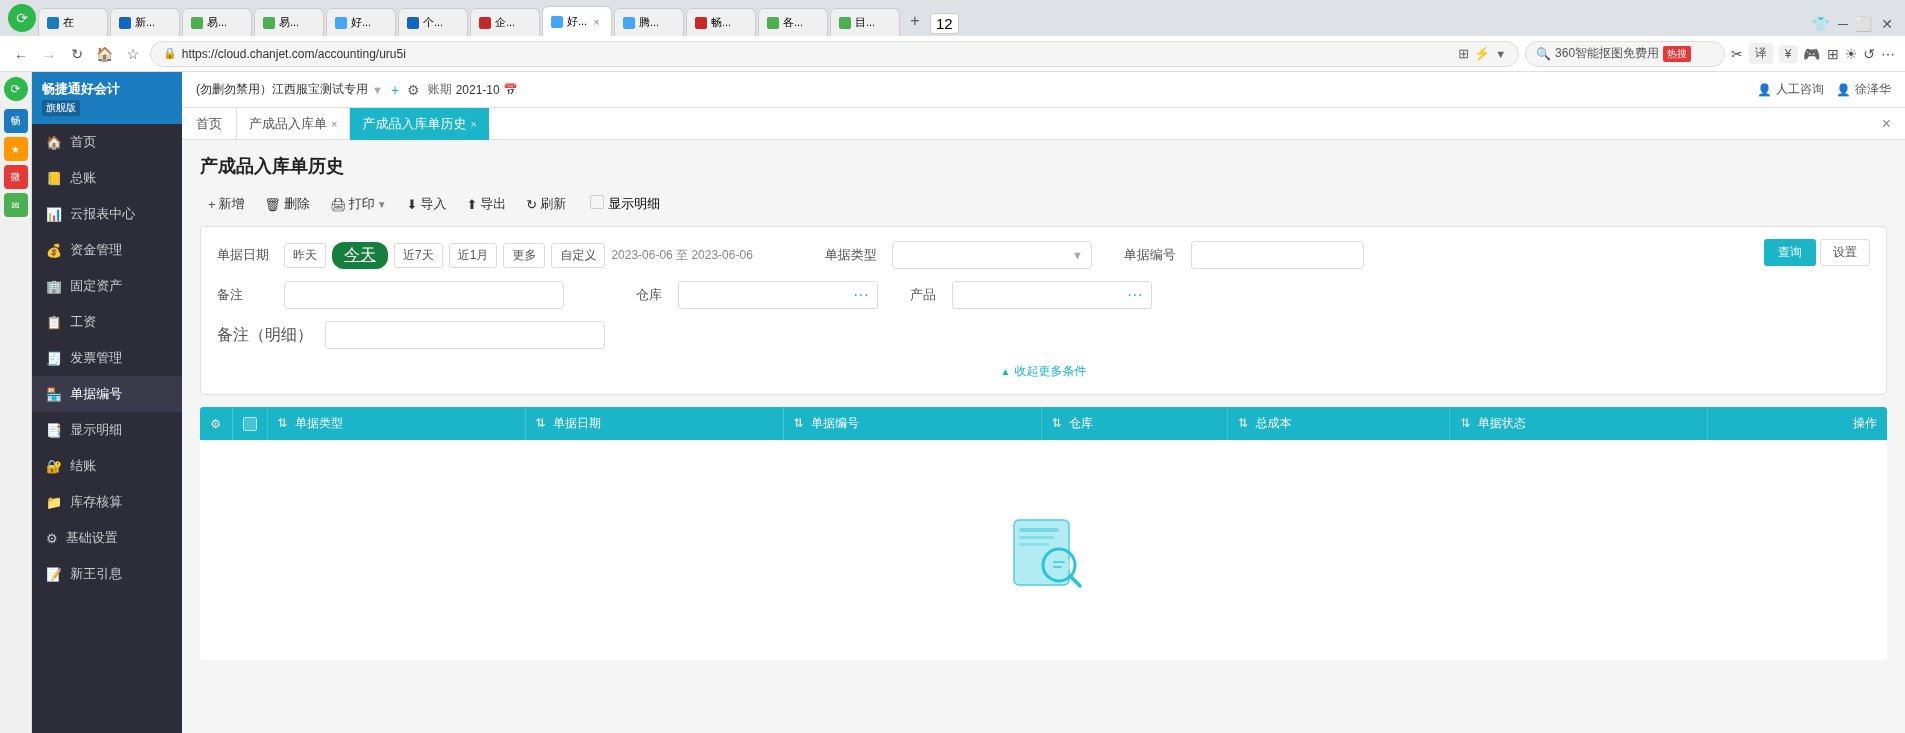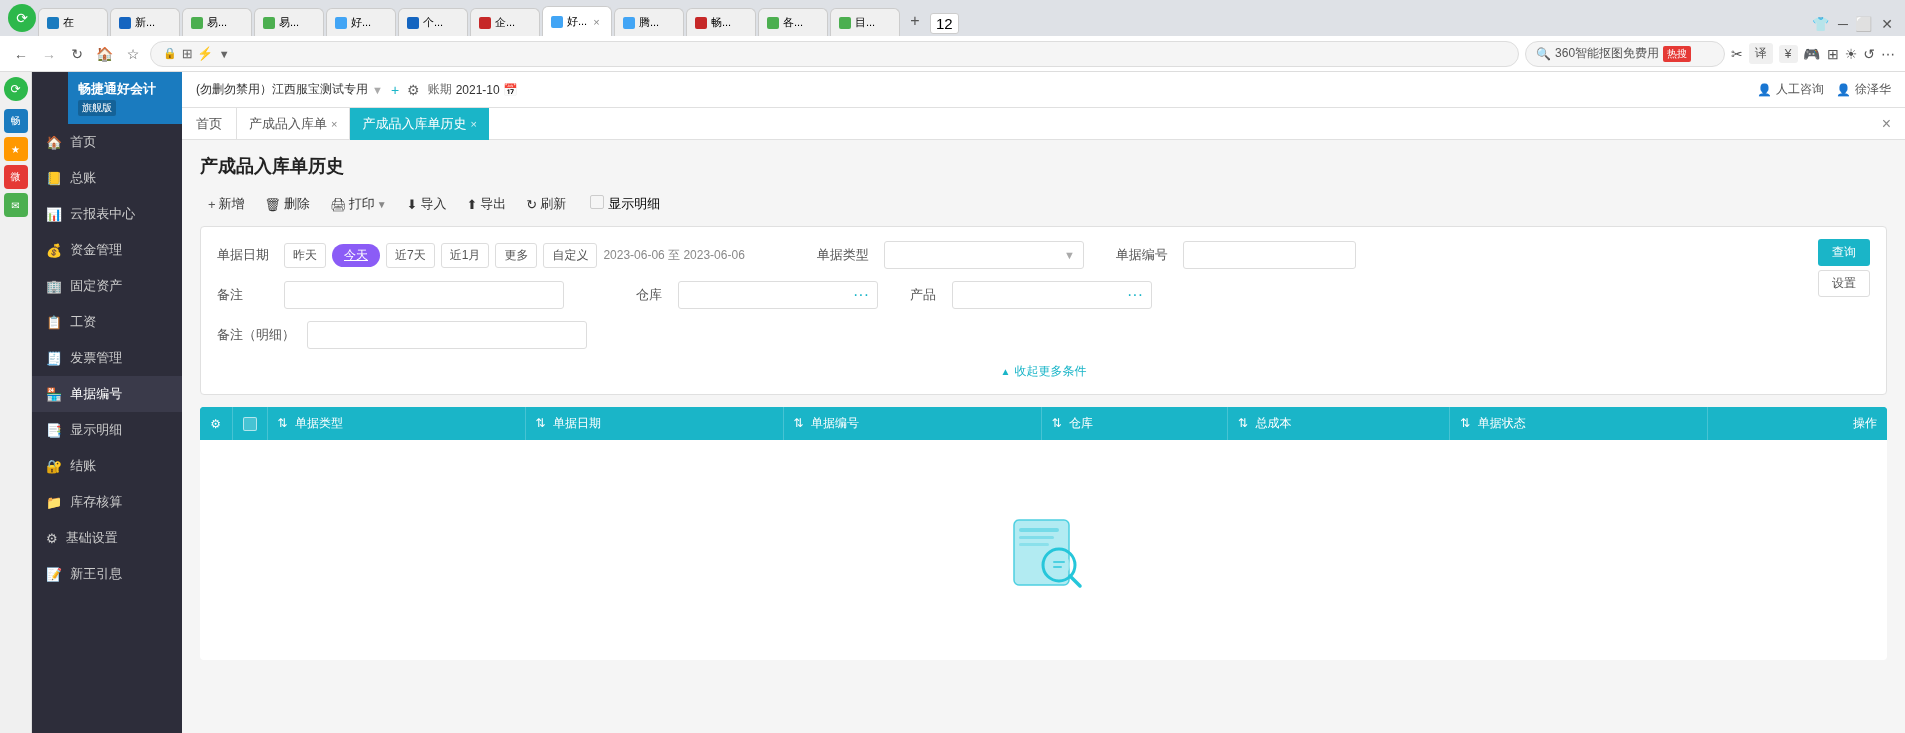--- a/index.html
+++ b/index.html
@@ -90,20 +90,21 @@
 
   <div style="background:#fff;display:flex;align-items:center;height:36px;padding:0 10px;gap:6px;border-bottom:1px solid #ddd;">
     <span style="width:22px;height:22px;display:flex;align-items:center;justify-content:center;cursor:pointer;color:#555;font-size:14px;border-radius:50%;">←</span>
     <span style="width:22px;height:22px;display:flex;align-items:center;justify-content:center;cursor:pointer;color:#aaa;font-size:14px;border-radius:50%;">→</span>
     <span style="width:22px;height:22px;display:flex;align-items:center;justify-content:center;cursor:pointer;color:#555;font-size:14px;border-radius:50%;">↻</span>
     <span style="width:22px;height:22px;display:flex;align-items:center;justify-content:center;cursor:pointer;color:#555;font-size:14px;border-radius:50%;">🏠</span>
     <span style="width:22px;height:22px;display:flex;align-items:center;justify-content:center;cursor:pointer;color:#555;font-size:14px;">☆</span>
 
     <div style="flex:1;height:26px;background:#f5f5f5;border:1px solid #ddd;border-radius:13px;display:flex;align-items:center;padding:0 12px;gap:5px;">
       <span style="color:#4caf50;font-size:11px;">🔒</span>
+      <span style="font-size:12px;color:#333;flex:1;">https://cloud.chanjet.com/accounting/uru5i</span>
       <span style="cursor:pointer;font-size:13px;color:#666;">⊞</span>
       <span style="cursor:pointer;font-size:13px;color:#666;">⚡</span>
       <span style="cursor:pointer;font-size:11px;color:#666;">▼</span>
     </div>
 
     <div style="display:flex;align-items:center;gap:4px;font-size:12px;color:#333;background:#f5f5f5;border:1px solid #ddd;border-radius:13px;padding:0 10px;height:26px;min-width:200px;">
       <span style="color:#888;">🔍</span>
       <span style="font-size:12px;color:#555;">360智能抠图免费用</span>
       <span style="background:#e53935;color:#fff;font-size:10px;padding:1px 4px;border-radius:2px;">热搜</span>
     </div>
@@ -132,21 +133,21 @@
       </div>
       <div style="width:24px;height:24px;background:#e53935;border-radius:4px;display:flex;align-items:center;justify-content:center;cursor:pointer;">
         <span style="color:#fff;font-size:10px;">微</span>
       </div>
       <div style="width:24px;height:24px;background:#4caf50;border-radius:4px;display:flex;align-items:center;justify-content:center;cursor:pointer;">
         <span style="color:#fff;font-size:10px;">✉</span>
       </div>
     </div>
 
     <div style="width:150px;background:#2d2d3a;color:#ccc;display:flex;flex-direction:column;flex-shrink:0;">
-      <div style="background:#1a7bbf;padding:8px 10px;color:#fff;margin-left:36px;">
+      <div style="background:#1a7bbf;padding:8px 10px;color:#fff;">
         <div style="font-size:13px;font-weight:bold;">畅捷通好会计</div>
         <div style="font-size:10px;background:rgba(0,0,0,0.2);padding:1px 4px;border-radius:2px;display:inline-block;margin-top:2px;">旗舰版</div>
       </div>
 
       <div style="display:flex;align-items:center;gap:8px;padding:9px 14px;color:#ccc;cursor:pointer;font-size:13px;">
         <span style="font-size:13px;">🏠</span>
         <span>首页</span>
       </div>
       <div style="display:flex;align-items:center;gap:8px;padding:9px 14px;color:#ccc;cursor:pointer;font-size:13px;">
         <span style="font-size:13px;">📒</span>
@@ -271,30 +272,30 @@
             <span>刷新</span>
           </div>
           <div style="display:flex;gap:4px;cursor:pointer;padding:3px 8px;margin-left:4px;">
             <span style="width:14px;height:14px;border:1px solid #ccc;border-radius:2px;display:inline-block;"></span>
             <span>显示明细</span>
           </div>
         </div>
 
         <div style="background:#fff;border:1px solid #e0e0e0;border-radius:4px;padding:14px 16px;margin-bottom:12px;position:relative;">
 
-          <div style="position:absolute;right:16px;top:12px;display:flex;flex-direction:column;gap:4px;">
+          <div style="position:absolute;right:16px;top:12px;display:flex;flex-direction:row;gap:4px;">
             <button style="background:#1ab5c8;color:#fff;border:none;padding:5px 14px;border-radius:3px;font-size:12px;cursor:pointer;">查询</button>
             <button style="background:#fff;color:#555;border:1px solid #ddd;padding:4px 12px;border-radius:3px;font-size:12px;cursor:pointer;">设置</button>
           </div>
 
           <div style="display:flex;align-items:center;gap:12px;margin-bottom:12px;">
             <span style="color:#555;font-size:13px;min-width:55px;">单据日期</span>
             <div style="display:flex;align-items:center;gap:6px;flex-wrap:wrap;">
               <button style="padding:3px 8px;border:1px solid #ddd;border-radius:3px;cursor:pointer;font-size:12px;color:#555;background:#fff;">昨天</button>
-              <button style="padding:3px 12px;border:none;border-radius:12px;cursor:pointer;font-size:12px;color:#fff;background:#8b5cf6;text-decoration:underline;">今天</button>
+              <button style="padding:3px 12px;border:none;border-radius:12px;cursor:pointer;font-size:16px;color:#fff;background:#15803d;text-decoration:underline;">今天</button>
               <button style="padding:3px 8px;border:1px solid #ddd;border-radius:3px;cursor:pointer;font-size:12px;color:#555;background:#fff;">近7天</button>
               <button style="padding:3px 8px;border:1px solid #ddd;border-radius:3px;cursor:pointer;font-size:12px;color:#555;background:#fff;">近1月</button>
               <button style="padding:3px 8px;border:1px solid #ddd;border-radius:3px;cursor:pointer;font-size:12px;color:#555;background:#fff;">更多</button>
               <button style="padding:3px 8px;border:1px solid #ddd;border-radius:3px;cursor:pointer;font-size:12px;color:#555;background:#fff;">自定义</button>
               <span style="font-size:12px;color:#888;">2023-06-06 至 2023-06-06</span>
             </div>
 
             <span style="color:#555;font-size:13px;min-width:55px;margin-left:60px;">单据类型</span>
             <div style="height:28px;border:1px solid #ddd;border-radius:3px;padding:0 8px;font-size:12px;min-width:200px;background:#fff;display:flex;align-items:center;cursor:pointer;">
               <span style="flex:1;color:#ccc;"></span>
@@ -316,21 +317,21 @@
             </div>
 
             <span style="color:#555;font-size:13px;min-width:30px;margin-left:20px;">产品</span>
             <div style="height:28px;border:1px solid #ddd;border-radius:3px;padding:0 8px;font-size:12px;min-width:200px;background:#fff;display:flex;align-items:center;cursor:pointer;">
               <span style="flex:1;"></span>
               <span style="color:#1ab5c8;font-size:16px;">···</span>
             </div>
           </div>
 
           <div style="display:flex;align-items:center;gap:12px;margin-bottom:4px;">
-            <span style="color:#555;font-size:13px;min-width:75px;">备注（明细）</span>
+            <span style="color:#555;font-size:16px;min-width:75px;">备注（明细）</span>
             <input style="height: 28px; border: 1px solid rgb(221, 221, 221); border-radius: 3px; padding: 0px 8px; font-size: 12px; outline: none; min-width: 280px;" type="text">
           </div>
 
           <div style="text-align:center;padding:8px 0 0;color:#1ab5c8;font-size:12px;cursor:pointer;display:flex;align-items:center;justify-content:center;gap:4px;margin-top:6px;">
             <span style="font-size:10px;">▲</span>
             <span>收起更多条件</span>
           </div>
         </div>
 
         <div style="background:#fff;border-radius:4px;overflow:hidden;">

